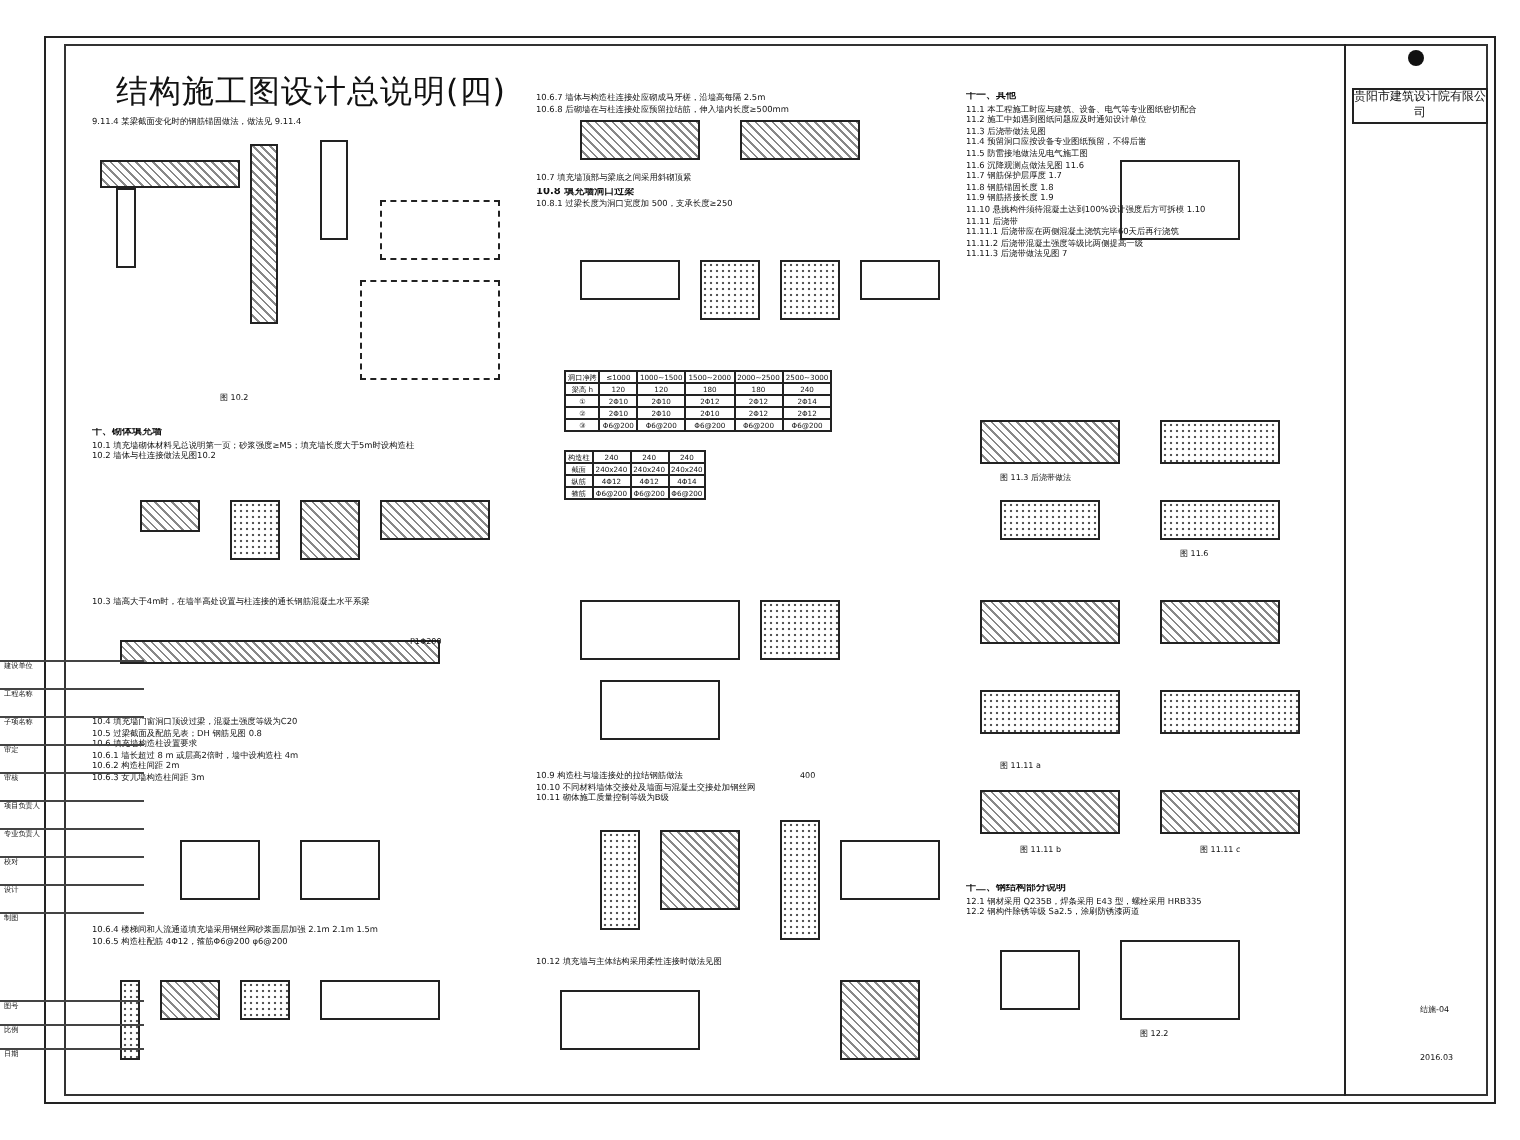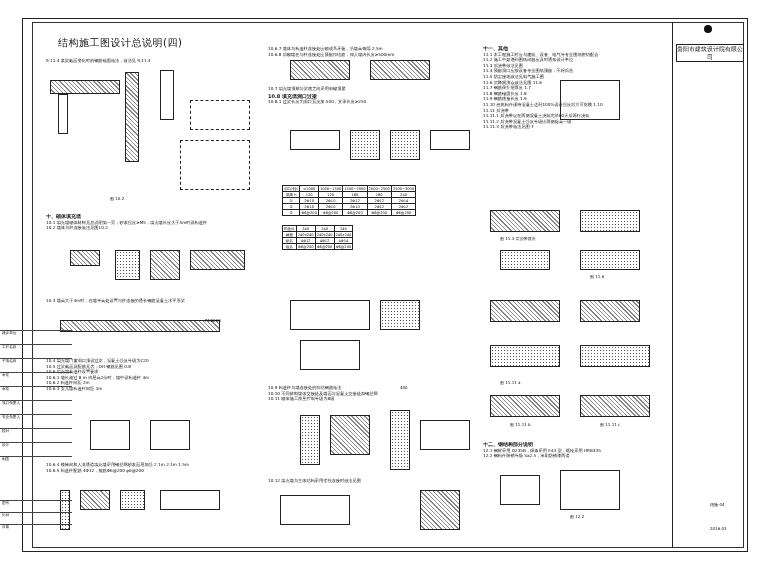--- a/index.html
+++ b/index.html
@@ -1,19 +1,19 @@
 <!DOCTYPE html>
 <html><head>
 <meta charset="utf-8">
 <style>
   html,body{margin:0;padding:0;background:#fff;}
   body{width:760px;height:570px;position:relative;overflow:hidden;font-family:"DejaVu Sans",sans-serif;color:#111;}
   .sheet{position:absolute;left:22px;top:18px;width:726px;height:534px;border:1px solid #222;box-sizing:border-box;}
   .inner{position:absolute;left:32px;top:22px;width:712px;height:526px;border:1px solid #333;box-sizing:border-box;}
-  .title{position:absolute;left:58px;top:36px;font-size:10px;letter-spacing:0.5px;font-weight:normal;}
+  .title{position:absolute;left:58px;top:36px;font-size:16px;letter-spacing:0.5px;font-weight:normal;}
   .col{position:absolute;top:44px;font-size:4.2px;line-height:5.6px;}
   .line{white-space:nowrap;overflow:hidden;}
   .h{font-size:5px;font-weight:bold;margin-top:2px;}
   .fig{position:absolute;border:1px solid #222;box-sizing:border-box;}
   .hatch{background:repeating-linear-gradient(45deg,#fff 0 2px,#888 2px 3px);}
   .dots{background:radial-gradient(#555 0.6px,transparent 0.8px) 0 0/3px 3px;}
   .cap{position:absolute;font-size:4px;white-space:nowrap;}
   .tbl{position:absolute;border-collapse:collapse;font-size:3.6px;}
   .tbl td{border:1px solid #222;padding:0 1px;height:5px;text-align:center;}
   .titleblock{position:absolute;left:672px;top:22px;width:72px;height:526px;border-left:1px solid #222;}

